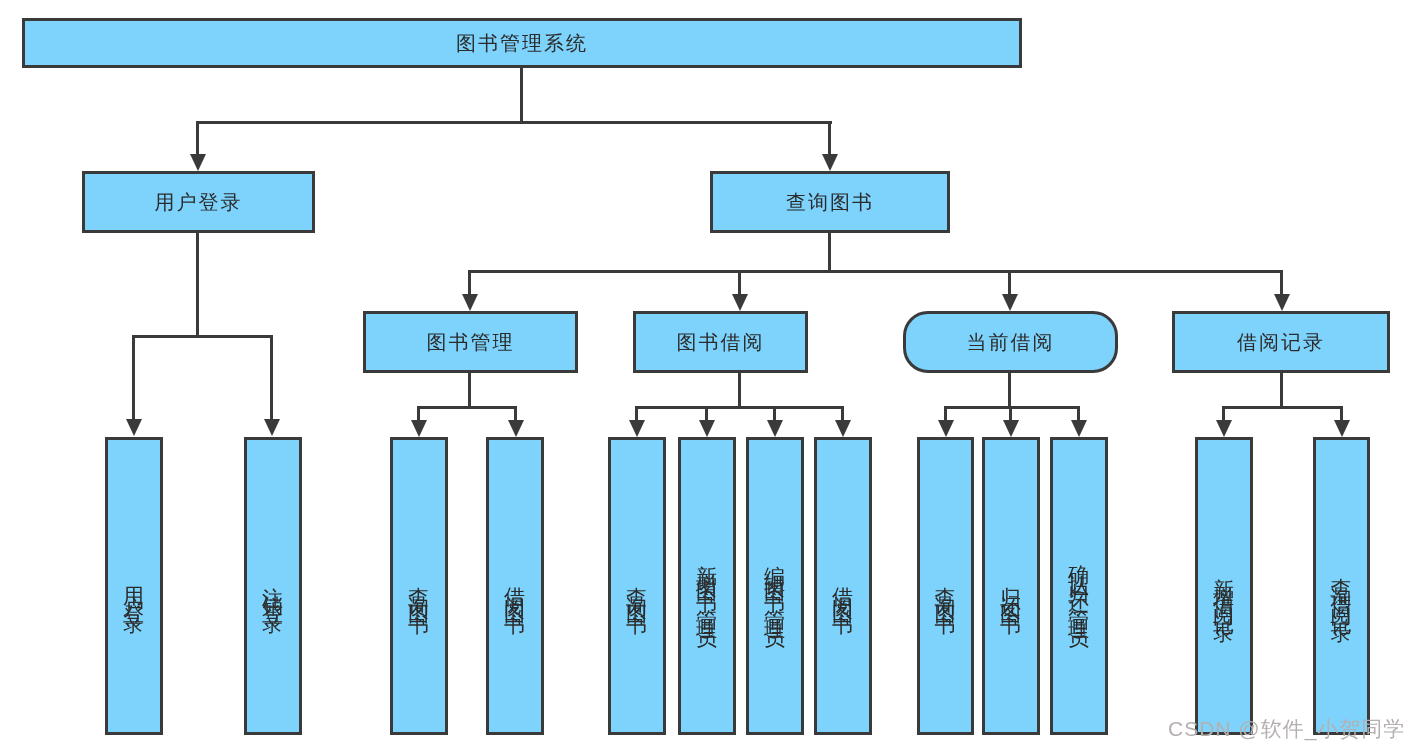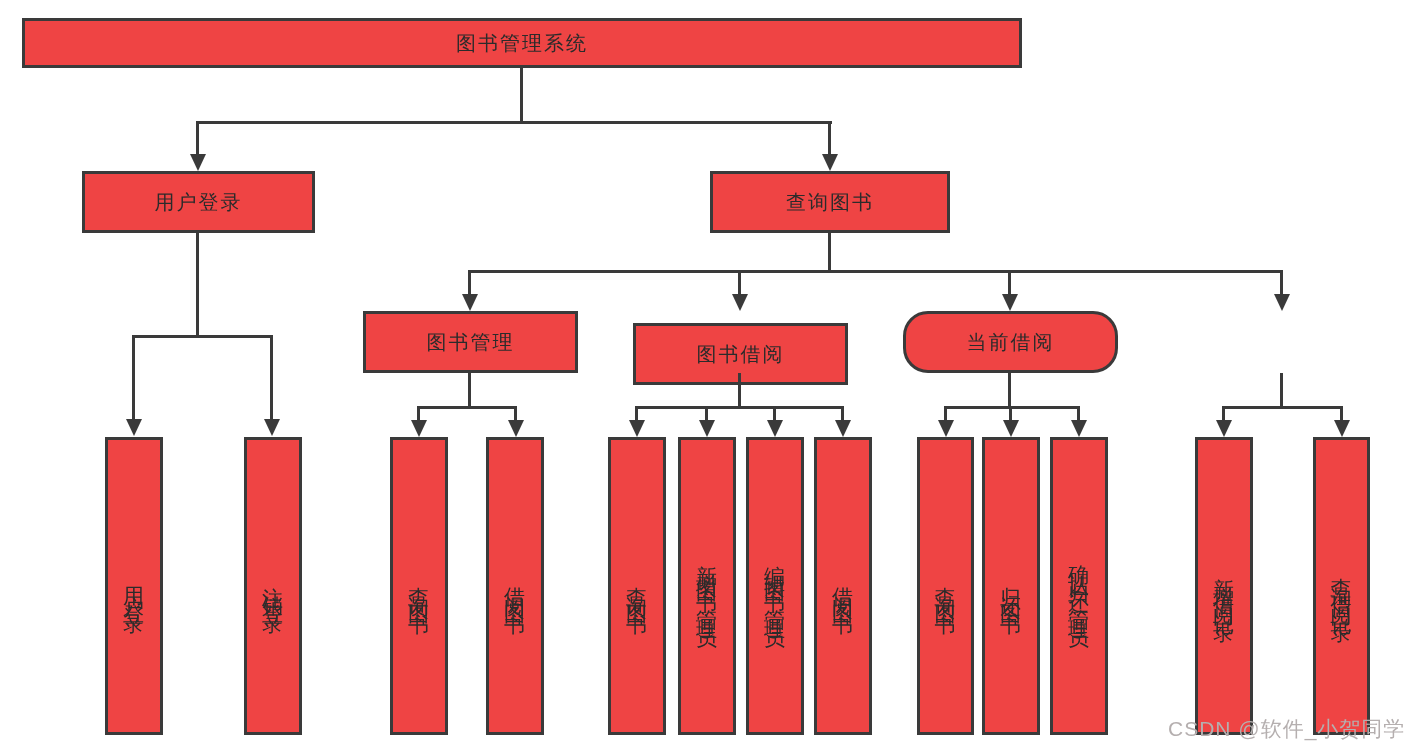--- a/index.html
+++ b/index.html
@@ -6,21 +6,21 @@
   #stage{
     position:relative;
     width:1405px;height:747px;
     background:#ffffff;
     font-family:"Liberation Sans","DejaVu Sans",sans-serif;
     overflow:hidden;
   }
   .box{
     position:absolute;
     box-sizing:border-box;
-    background:#ef4444;
+    background:#7dd3fc;
     border:3px solid #3a3a3a;
     display:flex;align-items:center;justify-content:center;
     color:#2b2b2b;
     font-size:20px;
     letter-spacing:2px;
     text-align:center;
   }
   .vbox{
     writing-mode:vertical-rl;
     text-orientation:mixed;
@@ -88,25 +88,28 @@
   <div class="vline" style="left:738px;top:270px;height:26px;"></div>
   <div class="tri" style="left:732px;top:294px;"></div>
   <div class="vline" style="left:1008px;top:270px;height:26px;"></div>
   <div class="tri" style="left:1002px;top:294px;"></div>
   <div class="vline" style="left:1280px;top:270px;height:26px;"></div>
   <div class="tri" style="left:1274px;top:294px;"></div>
 
   <div class="box" style="left:363px;top:311px;width:215px;height:62px;">
     <span>图书管理</span>
   </div>
-  <div class="box" style="left:633px;top:323px;width:215px;height:62px;">
+  <div class="box" style="left:633px;top:311px;width:175px;height:62px;">
     <span>图书借阅</span>
   </div>
   <div class="box" style="left:903px;top:311px;width:215px;height:62px;border-radius:25px;">
     <span>当前借阅</span>
+  </div>
+  <div class="box" style="left:1172px;top:311px;width:218px;height:62px;">
+    <span>借阅记录</span>
   </div>
 
   <div class="vline" style="left:468px;top:373px;height:36px;"></div>
   <div class="hline" style="left:417px;top:406px;width:100px;"></div>
   <div class="vline" style="left:417px;top:406px;height:16px;"></div>
   <div class="tri" style="left:411px;top:420px;"></div>
   <div class="vline" style="left:514px;top:406px;height:16px;"></div>
   <div class="tri" style="left:508px;top:420px;"></div>
 
   <div class="vline" style="left:738px;top:373px;height:36px;"></div>

